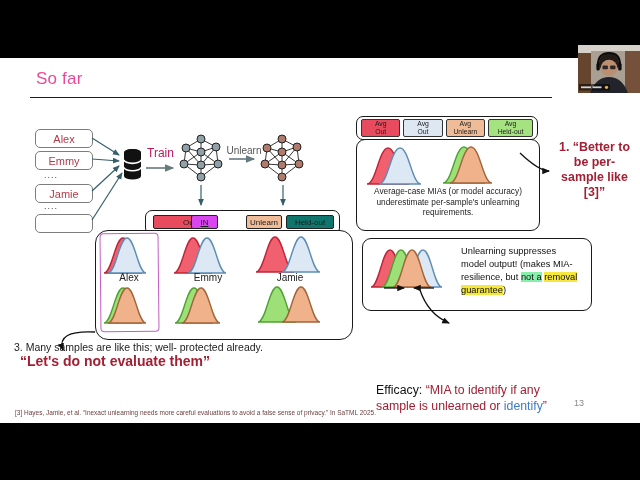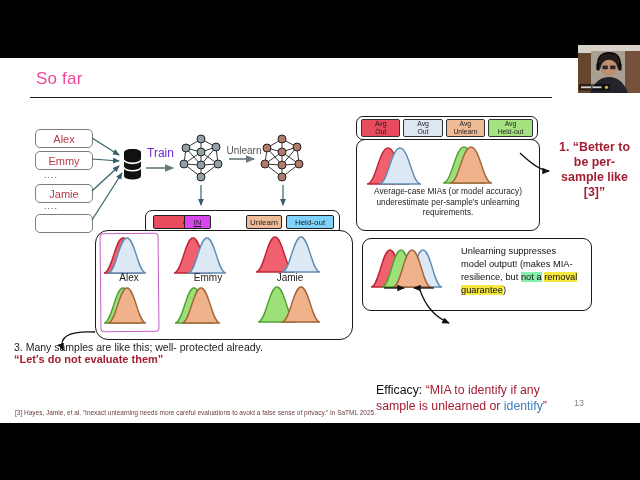--- a/index.html
+++ b/index.html
@@ -6,42 +6,42 @@
   #screen{position:relative;width:640px;height:480px;background:#000;overflow:hidden;
           font-family:"Liberation Sans",sans-serif;color:#222;}
   .abs{position:absolute;}
   #slide{position:absolute;left:0;top:58px;width:640px;height:365px;background:#ffffff;}
   .title{left:36px;top:11px;font-size:17px;letter-spacing:.2px;color:#ec4899;}
   .title-rule{left:30px;top:39px;width:522px;border-top:1.6px solid #1d1d1d;}
   .sample-box{width:56px;height:17px;border:1.3px solid #7d7d7d;border-radius:5px;
               background:#fff;display:flex;align-items:center;justify-content:center;
               font-size:11px;color:#b43a48;}
   .dots{left:44px;font-size:9px;color:#444;letter-spacing:1px;}
-  .flowlabel{font-size:12px;color:#6d28d9;}
+  .flowlabel{font-size:12px;color:#be185d;}
   .flowlabel.small{font-size:10px;color:#555;}
   .legend-wrap{left:145px;top:152px;width:193px;height:23px;border:1.5px solid #1a1a1a;border-radius:7px;background:#fff;}
   .legend-item{position:absolute;top:4px;height:12px;border:1px solid #222;border-radius:2px;
                display:flex;align-items:center;justify-content:center;font-size:8px;color:#1a1a1a;}
   .panel{left:95px;top:172px;width:256px;height:108px;border:1.5px solid #1a1a1a;border-radius:13px;background:#fff;}
   .purple-frame{left:100px;top:175px;width:57px;height:97px;border:1.7px solid #c45ec4;border-radius:4px;transform:rotate(-.6deg);}
   .person-label{top:214px;text-align:center;font-size:10px;color:#222;}
   .avg-legend{left:356px;top:58px;width:182px;height:24px;border:1.5px solid #1a1a1a;border-radius:7px;
               background:#fff;display:flex;gap:3px;padding:2px 4px;box-sizing:border-box;z-index:2;}
   .avg-item{flex:1;border:1px solid #333;border-radius:2px;font-size:6.8px;line-height:8px;
             display:flex;align-items:center;justify-content:center;text-align:center;white-space:pre-line;color:#1a1a1a;}
   .avg-box{left:356px;top:81px;width:182px;height:90px;border:1.5px solid #1a1a1a;border-radius:9px;background:#fff;}
   .avg-caption{position:absolute;left:0;top:46px;width:100%;text-align:center;font-size:8.3px;line-height:10.5px;color:#1c1c1c;}
   .note1{left:549px;top:82px;width:91px;text-align:center;font-weight:bold;font-size:12.4px;line-height:15px;white-space:pre-line;}
   .suppress-box{left:362px;top:180px;width:228px;height:71px;border:1.5px solid #1a1a1a;border-radius:9px;background:#fff;}
   .suppress-text{position:absolute;left:98px;top:6px;width:122px;font-size:9.3px;line-height:13px;color:#111;}
   .note2{left:376px;top:268px;width:190px;font-size:9.6px;line-height:11.5px;color:#2a2a2a;white-space:pre-line;}
   .note2 .num{font-style:italic;}
   .efficacy{left:376px;top:308px;width:212px;font-weight:normal;font-size:12.3px;line-height:16px;white-space:pre-line;}
   .note3{left:14px;top:283px;font-size:10.5px;color:#222;white-space:nowrap;}
-  .note3-quote{left:14px;top:295px;font-weight:bold;font-size:11px;}
+  .note3-quote{left:20px;top:295px;font-weight:bold;font-size:14px;}
   .pagenum{left:574px;top:340px;font-size:9px;color:#8a8a8a;}
   .footnote{left:15px;top:351px;font-size:6.5px;color:#6d4040;white-space:nowrap;}
   #webcam{position:absolute;left:578px;top:45px;width:62px;height:48px;background:#141414;z-index:6;overflow:hidden;}
   #arrows{position:absolute;left:0;top:0;width:640px;height:365px;z-index:4;pointer-events:none;}
   svg{display:block;}
 </style>
 </head>
 <body>
 
 <div id="screen">
@@ -103,23 +103,23 @@
         <circle cx="24" cy="18" r="4"></circle>
           <circle cx="7" cy="30" r="4"></circle>
           <circle cx="41" cy="30" r="4"></circle>
         <circle cx="24" cy="31" r="4"></circle>
           <circle cx="24" cy="43" r="4"></circle>
       </g>
     </svg>
 
     <div class="abs legend-wrap">
       <div class="legend-item" style="left: 7px; width: 31px; background: rgb(233, 75, 94); padding-left: 20px;">Out</div>
-      <div class="legend-item" style="left: 38px; width: 25px; background: #d946ef; text-decoration: underline;">IN</div>
+      <div class="legend-item" style="left: 45px; width: 25px; background: #d946ef; text-decoration: underline;">IN</div>
       <div class="legend-item" style="left: 100px; width: 34px; background: rgb(240, 188, 152);">Unlearn</div>
-      <div class="legend-item" style="left: 140px; width: 46px; background: #7dd3fc;">Held-out</div>
+      <div class="legend-item" style="left: 140px; width: 46px; background: #0f766e;">Held-out</div>
     </div>
 
     <div class="abs panel"></div>
     <div class="abs purple-frame"></div>
 
     <svg class="abs" style="left:102px;top:176px;" width="72" height="40" viewBox="0 0 72 40">
       <path d="M2,39 C10,39 13,4 21,4 C29,4 32,39 40,39 Z" stroke-width="1.4" fill="#f1606e" stroke="#bf2438"></path>
       <path d="M2,39 C10,39 13,4 21,4 C29,4 32,39 40,39 Z" transform="translate(4,0)" stroke-width="1.4" fill="#dce8f4" stroke="#5d8cb5"></path>
     </svg>
 

